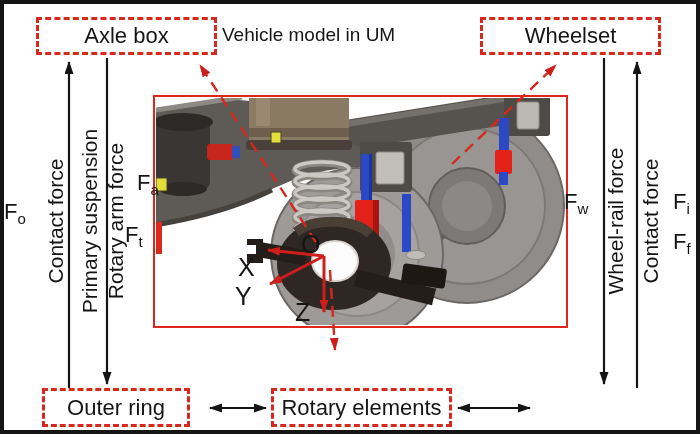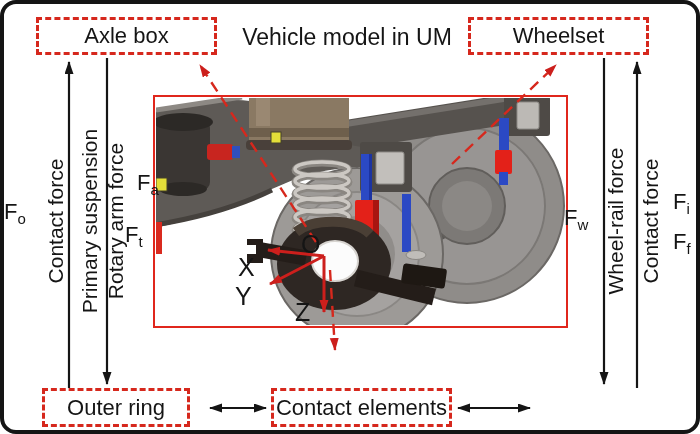--- a/index.html
+++ b/index.html
@@ -1,32 +1,32 @@
 <!DOCTYPE html>
 <html><head>
 <meta charset="utf-8">
 <style>
   html,body{margin:0;padding:0;background:#ffffff;}
   .fig{
     position:relative;width:700px;height:434px;box-sizing:border-box;
-    background:#ffffff;border:4px solid #151515;border-radius:16px;
+    background:#ffffff;border:4px solid #151515;border-radius:0;
     font-family:"Liberation Sans", sans-serif;color:#151515;overflow:hidden;
   }
   .layer{position:absolute;left:0;top:0;}
   .dbox{
     position:absolute;box-sizing:border-box;border:3px dashed #d6281d;
     display:flex;align-items:center;justify-content:center;
     font-size:22px;white-space:nowrap;background:transparent;
   }
   .axle-box{left:32px;top:13px;width:181px;height:38px;}
-  .wheelset-box{left:464px;top:13px;width:181px;height:38px;}
+  .wheelset-box{left:476px;top:13px;width:181px;height:38px;}
   .outer-box{left:38px;top:384px;width:148px;height:39px;}
   .rolling-box{left:267px;top:384px;width:181px;height:39px;}
   .inner-box{left:531px;top:384px;width:136px;height:39px;}
-  .title{position:absolute;font-size:23px;text-align:center;white-space:nowrap;}
+  .title{position:absolute;font-size:19px;text-align:left;white-space:nowrap;}
   .title-top{left:218px;top:20px;width:250px;}
   .title-bottom{left:228px;top:355px;width:290px;}
   .vtext{
     position:absolute;font-size:21px;white-space:nowrap;
     transform:translate(-50%,-50%) rotate(-90deg);
   }
   .flabel{position:absolute;font-size:22px;white-space:nowrap;}
   .flabel sub{font-size:15px;line-height:0;}
   .axis-label{position:absolute;font-size:25px;white-space:nowrap;}
 </style>
@@ -164,35 +164,35 @@
   <div class="dbox axle-box">
     <span>Axle box</span>
   </div>
   <div class="dbox wheelset-box">
     <span>Wheelset</span>
   </div>
   <div class="dbox outer-box">
     <span>Outer ring</span>
   </div>
   <div class="dbox rolling-box">
-    <span>Contact elements</span>
+    <span>Rotary elements</span>
   </div>
 
   <div class="title title-top">Vehicle model in UM</div>
 
   <div class="vtext" style="left:52px;top:217px;">Contact force</div>
   <div class="vtext" style="left:86px;top:217px;">Primary suspension</div>
   <div class="vtext" style="left:112px;top:217px;">Rotary arm force</div>
   <div class="vtext" style="left:612px;top:217px;">Wheel-rail force</div>
   <div class="vtext" style="left:647px;top:217px;">Contact force</div>
 
   <div class="flabel" style="left:0;top:195px;"><span>F</span><sub>o</sub></div>
   <div class="flabel" style="left:121px;top:166px;margin-left:12px;"><span>F</span><sub>a</sub></div>
   <div class="flabel" style="left:121px;top:218px;"><span>F</span><sub>t</sub></div>
-  <div class="flabel" style="left:560px;top:201px;"><span>F</span><sub>w</sub></div>
+  <div class="flabel" style="left:560px;top:185px;"><span>F</span><sub>w</sub></div>
   <div class="flabel" style="left:669px;top:185px;"><span>F</span><sub>i</sub></div>
   <div class="flabel" style="left:669px;top:225px;"><span>F</span><sub>f</sub></div>
 
   <div class="axis-label" style="left:297px;top:226px;">O</div>
   <div class="axis-label" style="left:234px;top:249px;">X</div>
   <div class="axis-label" style="left:231px;top:278px;">Y</div>
   <div class="axis-label" style="left:291px;top:294px;">Z</div>
 
 </div>
 

